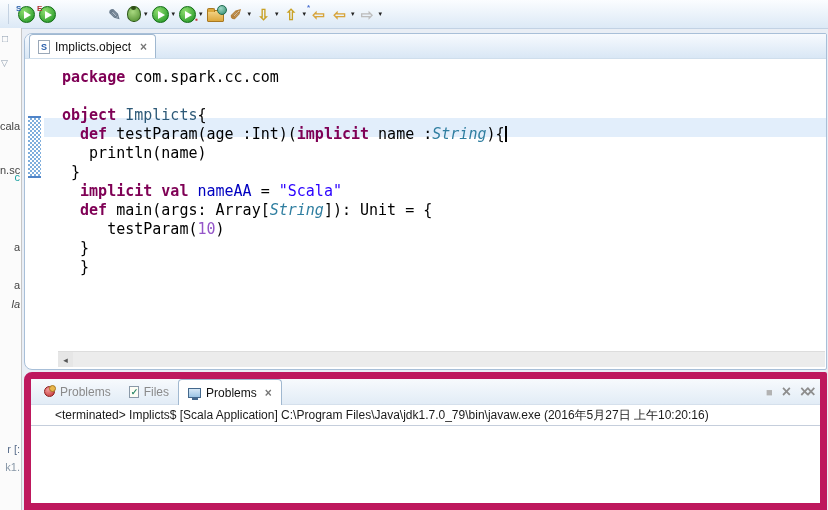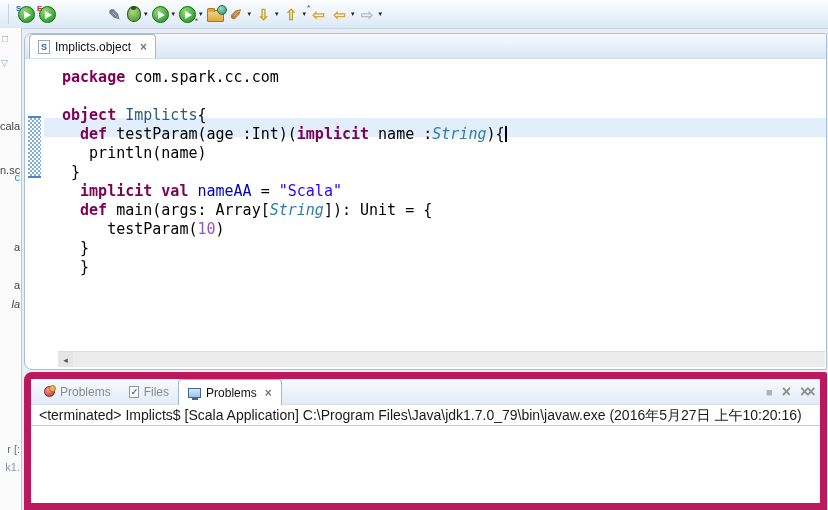--- a/index.html
+++ b/index.html
@@ -113,21 +113,21 @@
     font-size:9px;font-weight:bold;color:#2E8A6A;line-height:10px;}
   .console-icon{width:13px;height:10px;border:1px solid #44688C;
     background:linear-gradient(#D7E8F6,#9CC4E4);position:relative;box-sizing:border-box;}
   .console-icon::after{content:"";position:absolute;left:3px;bottom:-3px;width:6px;height:2px;background:#44688C;}
   .c-actions{position:absolute;right:0;top:0;height:25px;display:flex;align-items:center;
     gap:9px;padding-right:0;overflow:hidden;width:54px;}
   .c-act{color:#9A9A9A;font-weight:bold;}
   .c-act.sq{font-size:11px;color:#B2B2B2;}
   .c-act.x{font-size:16px;color:#8E8E8E;}
   .c-act.xx{font-size:16px;color:#8E8E8E;letter-spacing:-3px;margin-right:-10px;}
-  .c-status{height:20px;line-height:20px;padding-left:8px;font-size:14px;color:#1A1A1A;
+  .c-status{height:20px;line-height:20px;padding-left:24px;font-size:12px;color:#1A1A1A;
     border-bottom:1px solid #C5CEDC;white-space:nowrap;overflow:hidden;background:#FFF;}
   .c-output{padding:4px 0 0 11px;font-family:"DejaVu Sans Mono", monospace;
     font-size:15px;color:#000;}
 </style>
 </head>
 <body>
 
 <div class="toolbar">
   <span class="tb-sep"></span>
 

